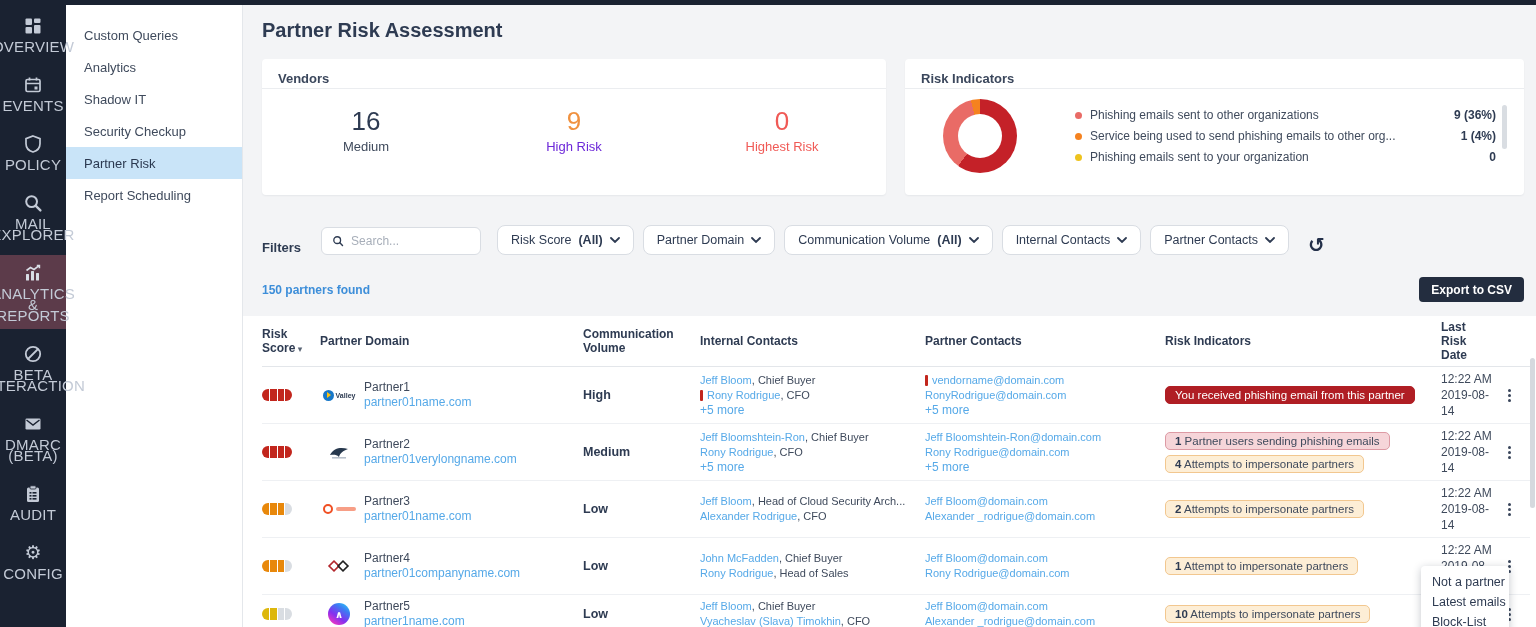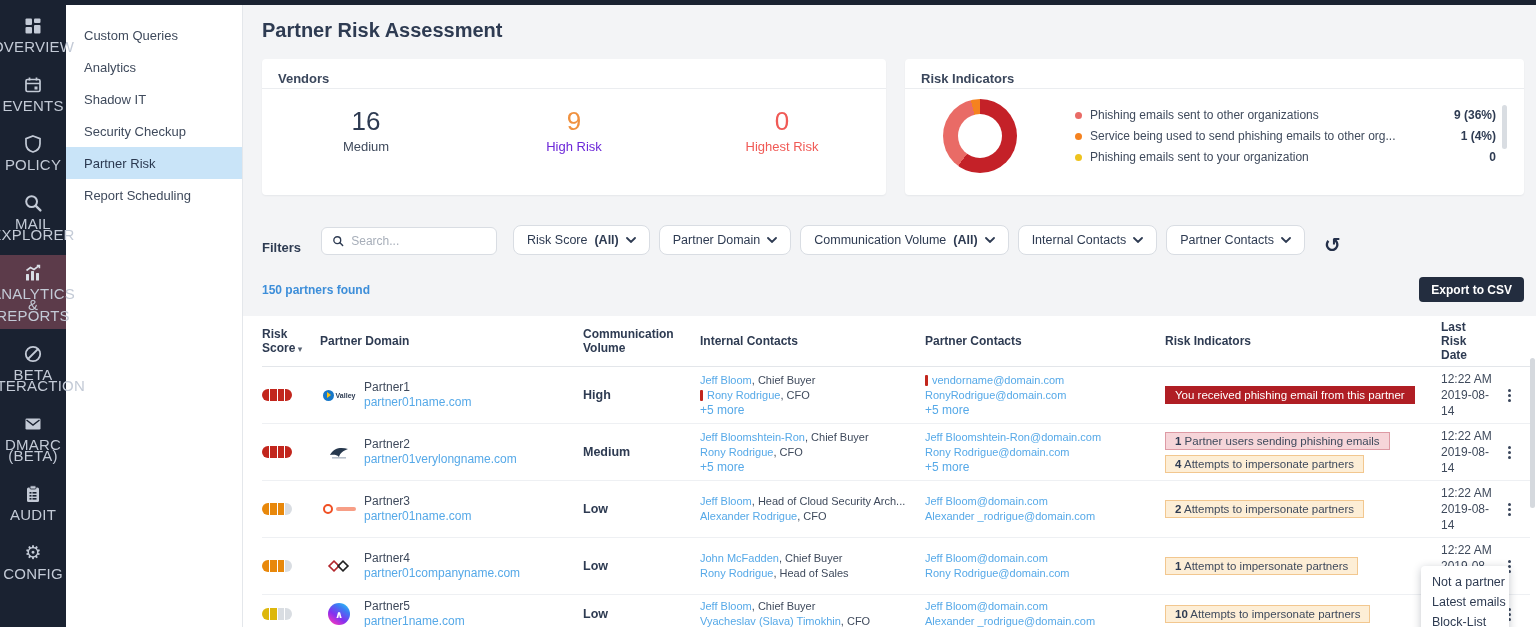--- a/index.html
+++ b/index.html
@@ -41,21 +41,21 @@
   .donut { width:74px; height:74px; border-radius:50%; position:relative; flex:none; }
   .donut::after { content:""; position:absolute; left:15px; top:15px; width:44px; height:44px; border-radius:50%; background:#fff; }
   .legend { flex:1; margin-left:58px; display:flex; flex-direction:column; gap:7px; }
   .lrow { display:flex; align-items:center; font-size:12px; color:#3f4a5c; }
   .ldot { width:7px; height:7px; border-radius:50%; margin-right:8px; flex:none; }
   .lval { margin-left:auto; font-weight:700; color:#2e3b52; }
   .legend-scroll { position:absolute; right:17px; top:46px; width:5px; height:44px; border-radius:3px; background:#d9dde2; }
 
   .filters { display:flex; align-items:flex-end; gap:16px; margin:30px 12px 0 19px; }
   .f-label { font-size:13px; font-weight:700; color:#2e3b52; margin-right:4px; }
-  .search { display:flex; align-items:center; background:#fff; border:1px solid #d9dde3; border-radius:6px; height:28px; width:176px; padding:0 10px; gap:7px; }
+  .search { display:flex; align-items:center; background:#fff; border:1px solid #d9dde3; border-radius:6px; height:28px; width:160px; padding:0 10px; gap:7px; }
   .search input { border:0; outline:0; font-size:12px; width:100%; color:#3f4a5c; background:transparent; font-family:inherit; }
   .search input::placeholder { color:#a7aeb9; }
   .pills { display:flex; align-items:center; gap:9px; }
   .pill { display:flex; align-items:center; gap:7px; background:#fff; border:1px solid #d9dde3; border-radius:8px; height:30px;
           padding:0 13px; font-size:12.5px; color:#2e3b52; cursor:pointer; font-family:inherit; white-space:nowrap; }
   .p-val { font-weight:700; }
   .reset { font-size:20px; font-weight:700; color:#24304a; margin-left:3px; cursor:pointer; line-height:1; }
 
   .results { display:flex; justify-content:space-between; align-items:center; margin:22px 12px 0 19px; }
   .found { font-size:12px; font-weight:700; color:#3d8ed9; }
@@ -72,21 +72,21 @@
   .dom { display:flex; align-items:center; gap:6px; }
   .logo { width:38px; flex:none; display:flex; align-items:center; justify-content:center; }
   .dn .n { font-size:12px; color:#3f4a5c; line-height:15px; }
   .dn .d { font-size:12px; color:#56a9e8; line-height:15px; cursor:pointer; }
   .vol { font-size:12.5px; font-weight:700; color:#2e3b52; }
   .cline { font-size:11px; color:#3f4a5c; line-height:15px; display:flex; align-items:center; white-space:nowrap; overflow:hidden; }
   .cname, .cmail { color:#56a9e8; cursor:pointer; }
   .flagbar { display:inline-block; width:3px; height:11px; background:#c2261d; border-radius:1px; margin-right:4px; flex:none; }
   .more { color:#56a9e8; font-size:12px; line-height:15px; cursor:pointer; }
   .inds { display:flex; flex-direction:column; gap:5px; align-items:flex-start; padding-right:10px; }
-  .ind { font-size:11.5px; border-radius:0; padding:2px 9px; white-space:nowrap; }
+  .ind { font-size:11.5px; border-radius:5px; padding:2px 9px; white-space:nowrap; }
   .ind.solid { background:#b01e24; color:#fff; border:1px solid #b01e24; }
   .ind.pink  { background:#f6d5d9; border:1px solid #dd9aa4; color:#3f4a5c; }
   .ind.tan   { background:#fdeed6; border:1px solid #f2c78f; color:#3f4a5c; }
   .ind b { font-weight:700; color:#2e3b52; }
   .dt { font-size:12px; color:#3f4a5c; line-height:16px; }
   .kebab { display:flex; flex-direction:column; gap:2px; align-items:center; justify-content:center; width:16px; height:18px; cursor:pointer; }
   .kebab i { width:3px; height:3px; border-radius:50%; background:#39455a; }
   .table-scroll { position:absolute; right:1px; top:42px; width:5px; height:150px; background:#d5d9de; border-radius:3px; }
 
   .ctx { position:absolute; left:1421px; top:566px; width:88px; background:#fff; border-radius:4px;

